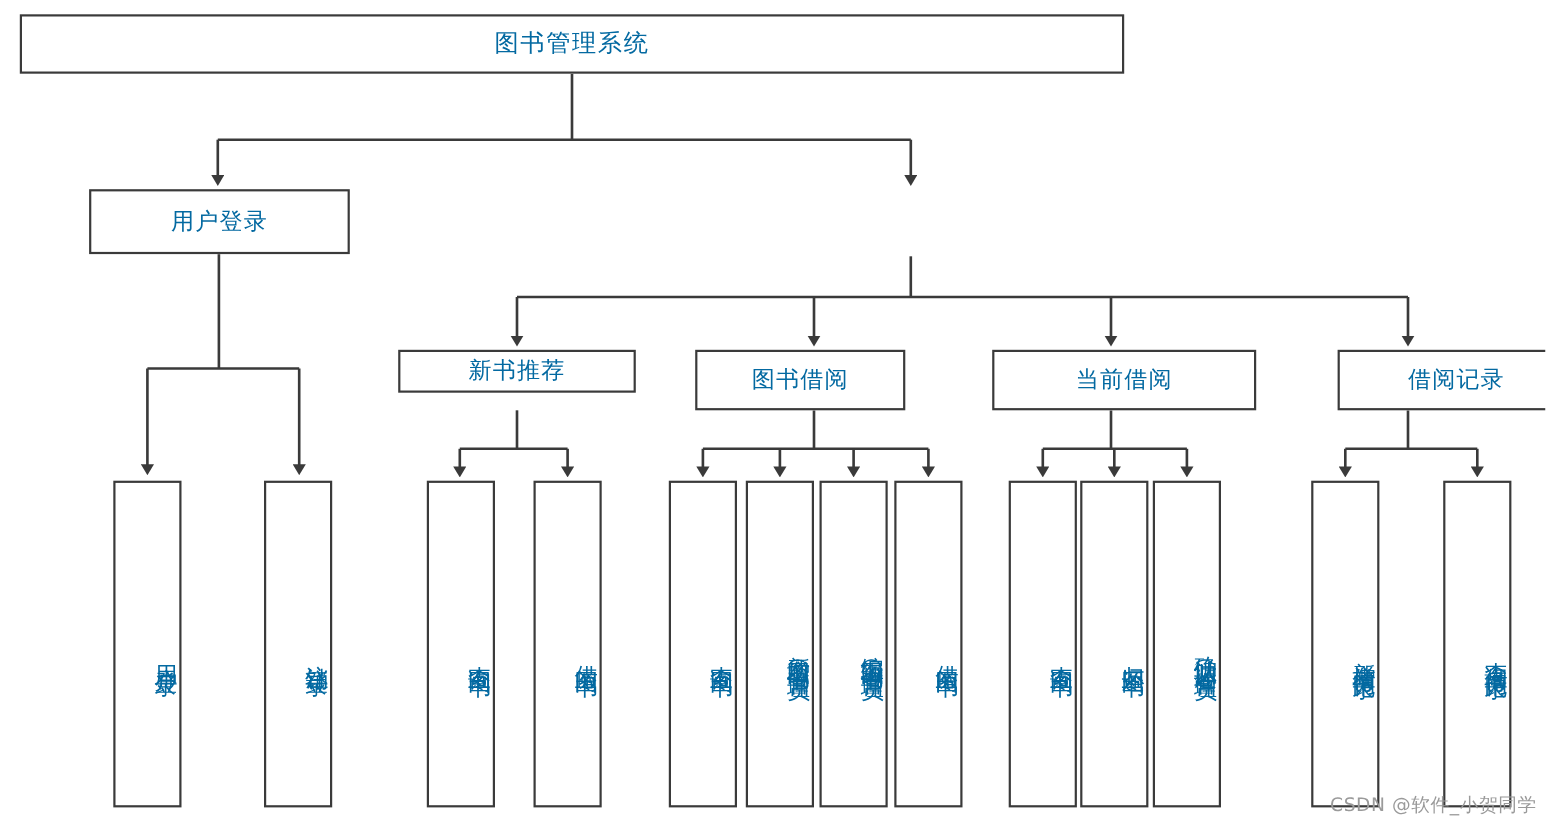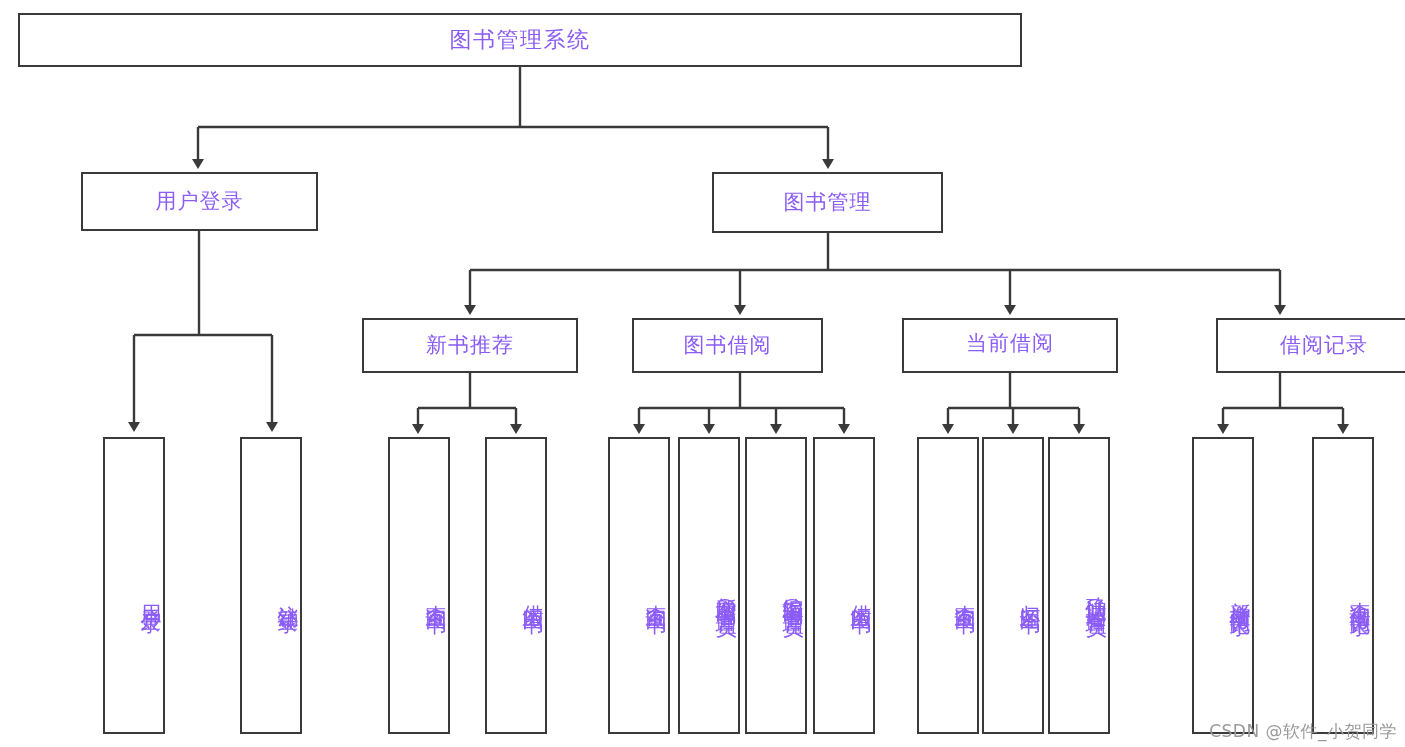--- a/index.html
+++ b/index.html
@@ -27,21 +27,21 @@
     pointer-events: none;
   }
   .node {
     position: absolute;
     box-sizing: border-box;
     background: #ffffff;
     border: 2.2px solid #3a3a3a;
     display: flex;
     align-items: center;
     justify-content: center;
-    color: #8b5cf6;
+    color: #0369a1;
     line-height: 1.18;
   }
   .node.horiz {
     font-size: 21px;
     letter-spacing: 1px;
   }
   .node.root {
     font-size: 22px;
     letter-spacing: 1.5px;
   }
@@ -116,25 +116,24 @@
       <path d="M1280,373 L1280,408"></path>
       <path d="M1223,408 L1343,408"></path>
       <path d="M1223,408 L1223,425" marker-end="url(#arrow)"></path>
       <path d="M1343,408 L1343,425" marker-end="url(#arrow)"></path>
     </g>
   </svg>
 
   <div class="node root" style="left:18px; top:13px; width:1004px; height:54px;">图书管理系统</div>
 
   <div class="node horiz" style="left:81px; top:172px; width:237px; height:59px;">用户登录</div>
-  <div class="node horiz" style="left:712px; top:172px; width:231px; height:61px;">图书管理</div>
 
-  <div class="node horiz" style="left:362px; top:318px; width:216px; height:55px;">新书推荐</div>
+  <div class="node horiz" style="left:362px; top:318px; width:216px; height:39px;">新书推荐</div>
   <div class="node horiz" style="left:632px; top:318px; width:191px; height:55px;">图书借阅</div>
-  <div class="node horiz" style="left:902px; top:318px; width:216px; height:55px;font-family:Liberation Mono, monospace;">当前借阅</div>
+  <div class="node horiz" style="left:902px; top:318px; width:240px; height:55px;">当前借阅</div>
   <div class="node horiz" style="left:1172px; top:318px; width:216px; height:55px;margin-left:44px;">借阅记录</div>
 
   <div class="node vert" style="left:103px; top:437px; width:62px; height:297px;">用户登录</div>
   <div class="node vert" style="left:240px; top:437px; width:62px; height:297px;">注销登录</div>
 
   <div class="node vert" style="left:388px; top:437px; width:62px; height:297px;">查询图书</div>
   <div class="node vert" style="left:485px; top:437px; width:62px; height:297px;">借阅图书</div>
 
   <div class="node vert" style="left:608px; top:437px; width:62px; height:297px;">查询图书</div>
   <div class="node vert" style="left:678px; top:437px; width:62px; height:297px;">新增图书（管理员）</div>

